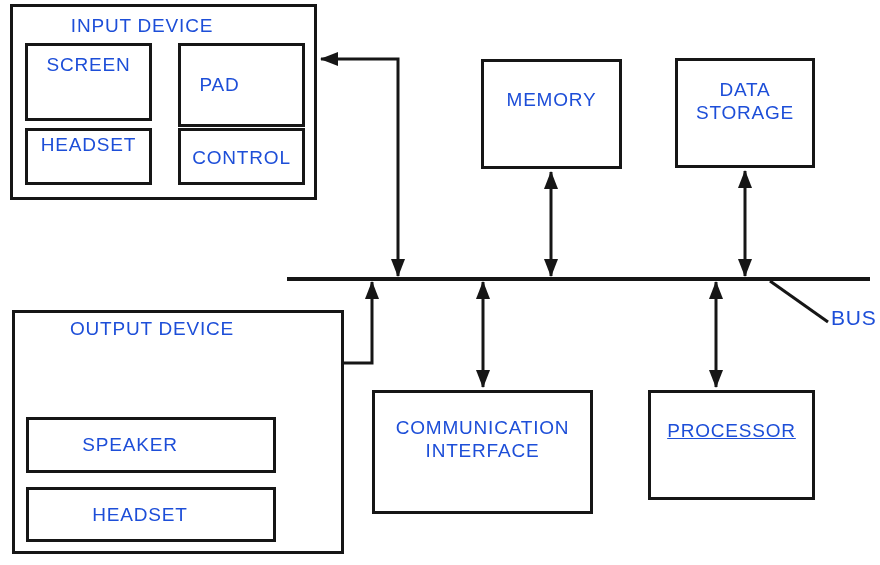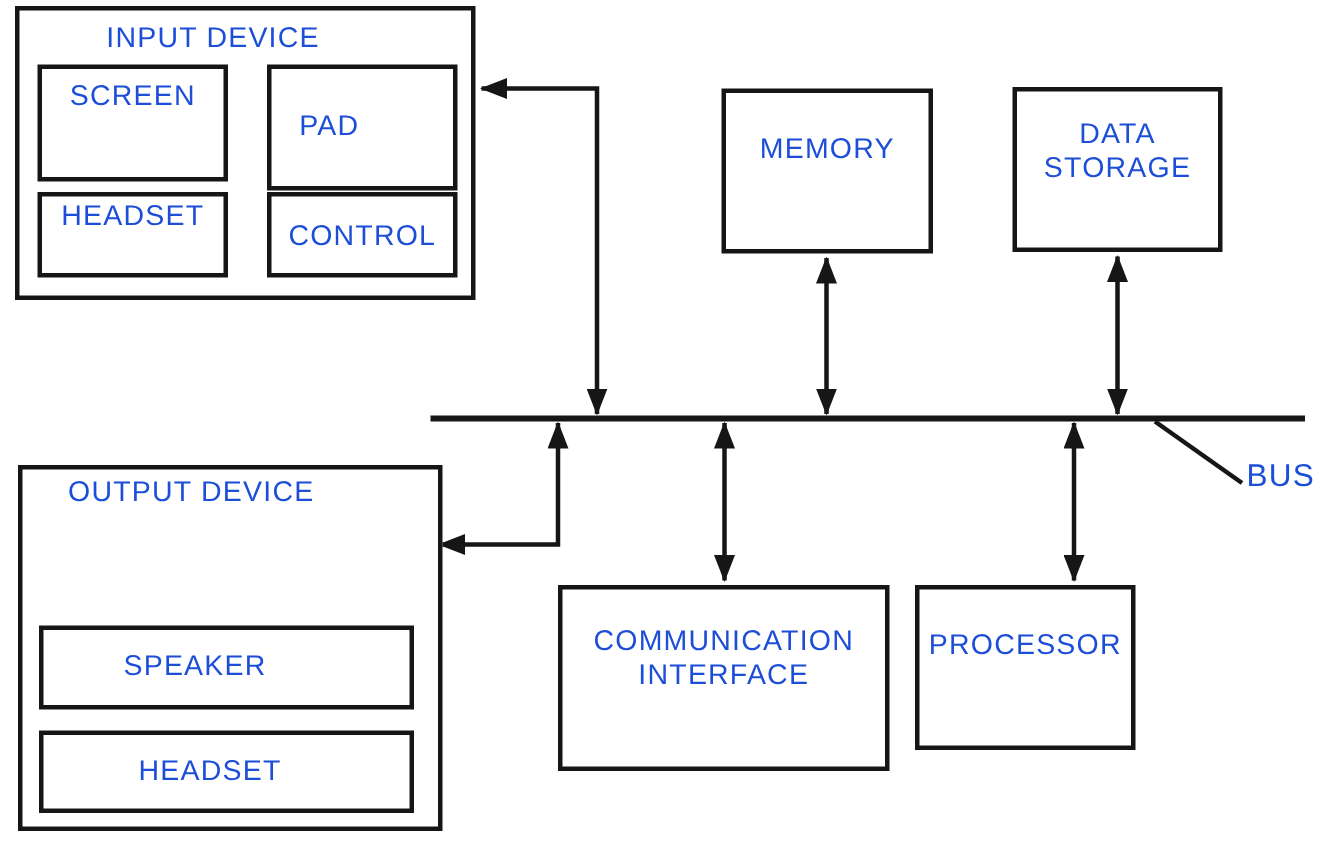--- a/index.html
+++ b/index.html
@@ -58,26 +58,26 @@
   #screen-box   { left: 12px;  top: 36px;  width: 127px; height: 78px; padding-top: 7px; }
   #pad-box      { left: 165px; top: 36px;  width: 127px; height: 84px; align-items: center; padding-right: 44px; padding-top: 0; }
   #gesture-box  { left: 12px;  top: 121px; width: 127px; height: 57px; padding-top: 2px; }
   #control-box  { left: 165px; top: 121px; width: 127px; height: 57px; padding-top: 2px; align-items: center; }
 
   #display-box  { left: 11px;  top: 36px;  width: 250px; height: 54px; align-items: center; padding-right: 44px; }
   #speaker-box  { left: 11px;  top: 104px; width: 250px; height: 56px; align-items: center; padding-right: 42px; }
   #headset-box  { left: 11px;  top: 174px; width: 250px; height: 55px; align-items: center; padding-right: 22px; }
 
   #input-device-box  { left: 10px;  top: 4px;   width: 307px; height: 196px; }
-  #output-device-box { left: 12px;  top: 310px; width: 283px; height: 244px; }
+  #output-device-box { left: 12px;  top: 310px; width: 332px; height: 244px; }
 
   #memory-box       { left: 481px; top: 59px;  width: 141px; height: 110px; padding-top: 26px; }
   #data-storage-box { left: 675px; top: 58px;  width: 140px; height: 110px; padding-top: 17px; }
   #comm-box         { left: 372px; top: 390px; width: 221px; height: 124px; padding-top: 23px; }
-  #processor-box    { left: 610px; top: 390px; width: 147px; height: 110px; padding-top: 26px; }
+  #processor-box    { left: 648px; top: 390px; width: 167px; height: 110px; padding-top: 26px; text-decoration: underline; }
 
   .bus-label {
     position: absolute;
     left: 831px;
     top: 306px;
     font-size: 21px;
     letter-spacing: 0.8px;
     white-space: nowrap;
   }
 </style>

